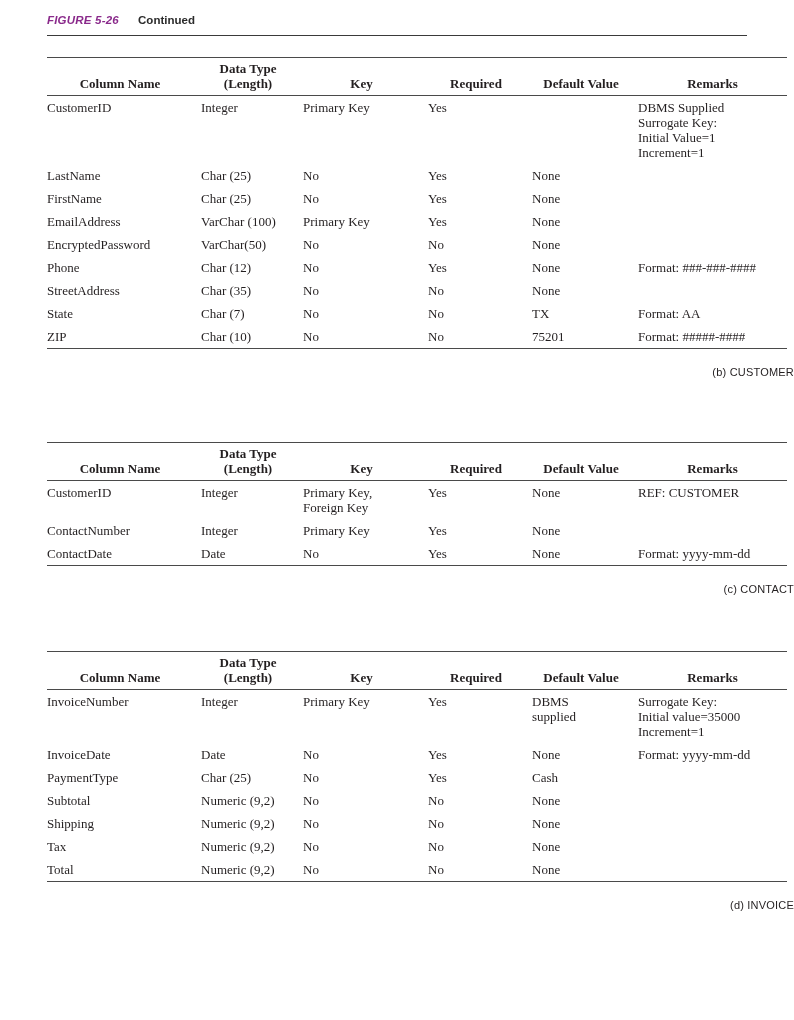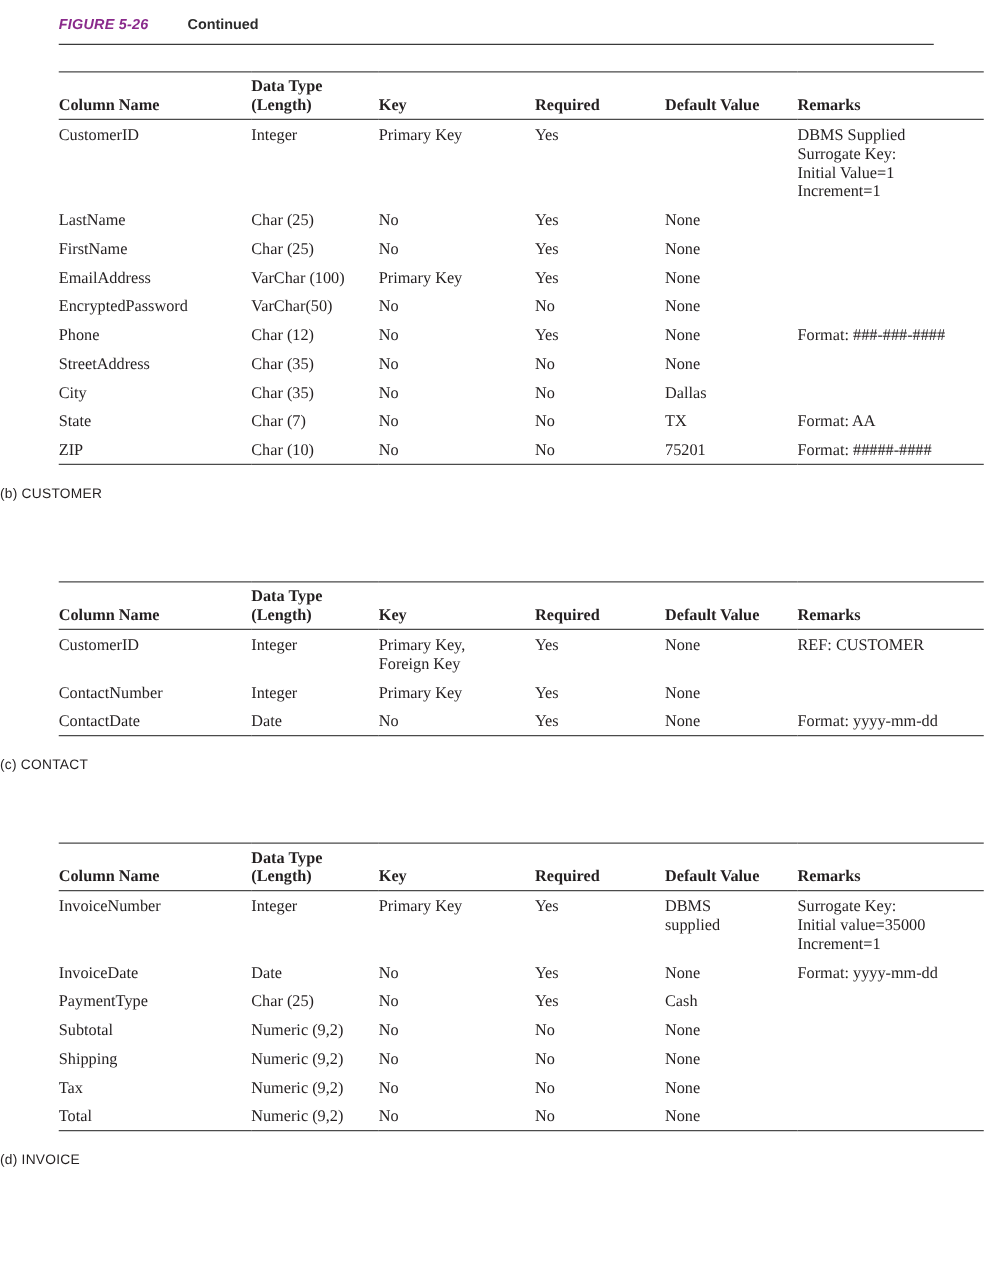--- a/index.html
+++ b/index.html
@@ -20,21 +20,21 @@
   }
   .fig-label {
     color: #8a2a8b;
     font-weight: bold;
     letter-spacing: 0.2px;
     font-style: italic;
   }
   .fig-cont {
     color: #2b2b2b;
     font-weight: bold;
-    margin-left: 28px;
+    margin-left: 16px;
   }
   .top-rule {
     margin: 9px 47px 0 47px;
     border-top: 1px solid #3a3a3a;
     height: 0;
   }
   table.dtable {
     border-collapse: collapse;
     table-layout: fixed;
     width: 700px;
@@ -42,41 +42,41 @@
     border-top: 1px solid #4a4a4a;
     border-bottom: 1px solid #4a4a4a;
     font-size: 13px;
     line-height: 15px;
   }
   table.dtable.mt-first { margin-top: 21px; }
   table.dtable.mt-mid   { margin-top: 64px; }
   table.dtable.mt-last  { margin-top: 56px; }
   table.dtable th {
     font-weight: bold;
-    text-align: left;
+    text-align: center;
     vertical-align: bottom;
     white-space: pre-line;
     padding: 3px 8px 4px 0;
     border-bottom: 1px solid #4a4a4a;
   }
   table.dtable td {
     vertical-align: top;
     text-align: left;
     white-space: pre-line;
     padding: 4px 8px 4px 0;
   }
   .c-name { width: 146px; }
   .c-type { width: 94px; }
   .c-key  { width: 117px; }
   .c-req  { width: 96px; }
   .c-def  { width: 98px; }
   .c-rem  { width: 149px; padding-right: 0 !important; }
   .tcaption {
     margin-top: 17px;
-    text-align: left;
+    text-align: right;
     font-family: "Liberation Sans", sans-serif;
     font-size: 11px;
     color: #231f20;
     letter-spacing: 0.2px;
   }
 </style>
 </head>
 <body>
 
 <div class="page">
@@ -155,28 +155,20 @@
           </tr>
           <tr>
             <td class="c-name">StreetAddress</td>
             <td class="c-type">Char (35)</td>
             <td class="c-key">No</td>
             <td class="c-req">No</td>
             <td class="c-def">None</td>
             <td class="c-rem"></td>
           </tr>
           <tr>
-            <td class="c-name">City</td>
-            <td class="c-type">Char (35)</td>
-            <td class="c-key">No</td>
-            <td class="c-req">No</td>
-            <td class="c-def">Dallas</td>
-            <td class="c-rem"></td>
-          </tr>
-          <tr>
             <td class="c-name">State</td>
             <td class="c-type">Char (7)</td>
             <td class="c-key">No</td>
             <td class="c-req">No</td>
             <td class="c-def">TX</td>
             <td class="c-rem">Format: AA</td>
           </tr>
           <tr>
             <td class="c-name">ZIP</td>
             <td class="c-type">Char (10)</td>

